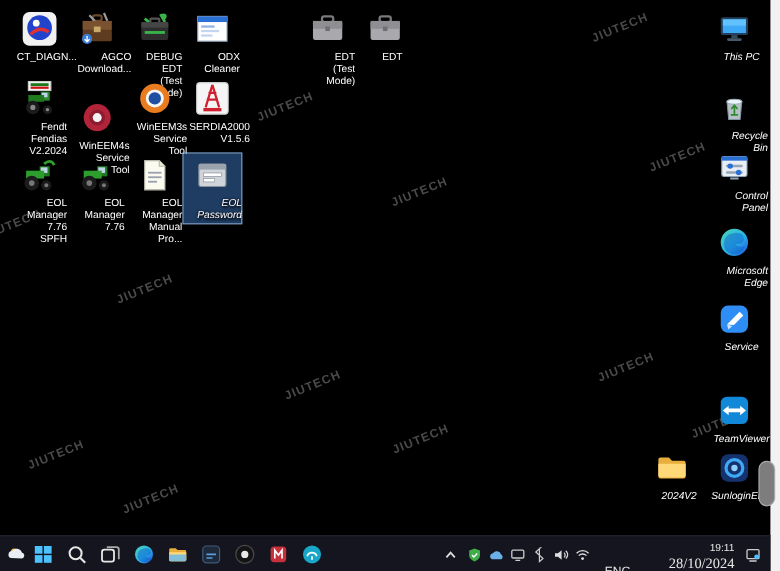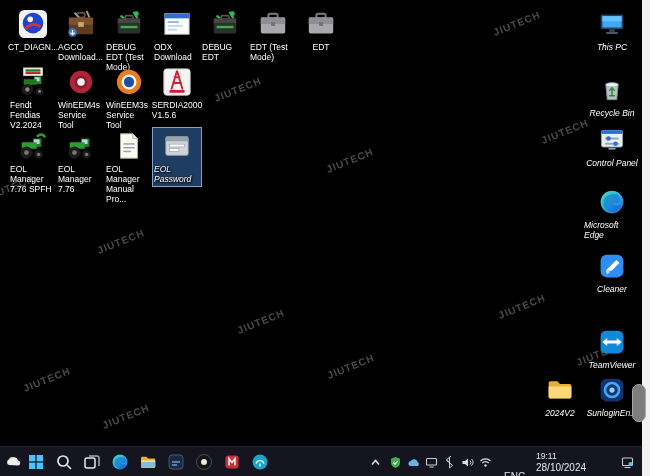--- a/index.html
+++ b/index.html
@@ -6,38 +6,38 @@
   html,body { background:#c8c8c8; }
   body { font-family:"Liberation Sans", sans-serif; }
   .screen { position:relative; width:650px; height:476px; background:#000; overflow:hidden; }
 
   .wm { position:absolute; color:#4a4a4a; font-size:10px; font-weight:bold; letter-spacing:1px;
         transform:rotate(-22deg); white-space:nowrap; pointer-events:none; z-index:1; }
 
   .cell { position:absolute; width:48px; display:flex; flex-direction:column; align-items:center;
           padding:2px 1px; z-index:2; cursor:default; }
   .cell.r { width:58px;font-style:italic; }
-  .cell .lbl { font-size:8.5px; color:#fff; text-align:left; line-height:1.18;
-               text-shadow:1px 1px 2px #000, 0 0 2px #000; max-width:56px; word-wrap:break-word; }
+  .cell .lbl { font-size:8.5px; color:#fff; text-align:right; line-height:1.18;
+               text-shadow:1px 1px 2px #000, 0 0 2px #000; max-width:56px; word-wrap:break-word;margin-left:12px; }
   .cell.selected { background:rgba(62,120,195,.5); outline:1px solid rgba(150,190,240,.85);font-style:italic; }
   .ico { width:32px; height:32px; display:flex; align-items:center; justify-content:center; margin-bottom:2px; }
   .ico svg { width:30px; height:30px; }
   .cell.r .ico svg { width:28px; height:28px; }
 
   .taskbar { position:absolute; left:0; bottom:0; width:642px; height:30px; background:#15151f;
              z-index:5; border-top:1px solid #23232f; }
   .tb { position:absolute; top:3px; width:24px; height:24px; display:flex; align-items:center;
         justify-content:center; border-radius:4px; }
   .tb svg { width:18px; height:18px; }
   .tray-ic { position:absolute; top:8px; width:15px; height:15px; display:flex; align-items:center; justify-content:center; }
   .tray-ic svg { width:13px; height:13px; }
   .lang { position:absolute; top:24px; font-size:10px; color:#e8e8e8; }
-  .clock { position:absolute; top:4px; width:76px; color:#e8e8e8; line-height:1.25; }
+  .clock { position:absolute; top:4px; width:76px; text-align:right; color:#e8e8e8; line-height:1.25; }
   .clock .t { font-size:8.5px; }
-  .clock .d { font-size:10px; }
+  .clock .d { font-size:12px;font-family:Liberation Serif, serif; }
 
   .right-strip { position:absolute; right:0; top:0; width:8px; height:476px; background:#f2f2f2; z-index:4; }
   .scroll-pill { position:absolute; left:632px; top:384px; width:14px; height:38px; background:#7d7d7d;
                  border:1px solid #a8a8a8; border-radius:7px; z-index:6; }
 </style>
 </head>
 <body>
 
 <div class="screen">
 
@@ -98,36 +98,23 @@
   <div class="cell" style="left:153px;top:6px">
     <span class="ico">
       <svg viewBox="0 0 32 32">
           <rect x="3" y="5" width="26" height="22" fill="#fff" stroke="#9aaabb"></rect>
           <rect x="3" y="5" width="26" height="5" fill="#2a6fd4"></rect>
           <rect x="6" y="13" width="12" height="2" fill="#8fb3e8"></rect>
           <rect x="6" y="17" width="16" height="2" fill="#c3d5f0"></rect>
           <rect x="6" y="21" width="10" height="2" fill="#c3d5f0"></rect>
         </svg>
     </span>
-    <span class="lbl">ODX Download</span>
-  </div>
-
-  <div class="cell" style="left:201px;top:6px">
-    <span class="ico">
-      <svg viewBox="0 0 32 32">
-          <path d="M7 7 l5 4 M21 3 l4 7" stroke="#39b54a" stroke-width="2.5"></path>
-          <circle cx="24" cy="5" r="2.5" fill="#39b54a"></circle>
-          <rect x="12" y="7" width="8" height="4" rx="1" fill="none" stroke="#555" stroke-width="2"></rect>
-          <rect x="4" y="10" width="24" height="16" rx="2" fill="#2e2e2e"></rect>
-          <rect x="4" y="10" width="24" height="5" fill="#454545"></rect>
-          <rect x="7" y="18" width="18" height="2.5" fill="#39b54a"></rect>
-        </svg>
-    </span>
-    <span class="lbl">DEBUG EDT</span>
-  </div>
+    <span class="lbl">ODX Cleaner</span>
+  </div>
+
 
   <div class="cell" style="left:249px;top:6px">
     <span class="ico">
       <svg viewBox="0 0 32 32">
           <rect x="11" y="5" width="10" height="5" rx="2" fill="none" stroke="#7a7a7e" stroke-width="2"></rect>
           <rect x="3" y="9" width="26" height="17" rx="2" fill="#a9a9ad"></rect>
           <rect x="3" y="9" width="26" height="7" fill="#8e8e93"></rect>
           <rect x="14" y="14" width="4" height="4" fill="#6e6e73"></rect>
         </svg>
     </span>
@@ -157,21 +144,21 @@
           <rect x="6" y="13" width="14" height="6" fill="#1f7a1f"></rect>
           <circle cx="10" cy="24" r="6" fill="#1b1b1b"></circle>
           <circle cx="10" cy="24" r="2.3" fill="#888"></circle>
           <circle cx="23" cy="26" r="4" fill="#1b1b1b"></circle>
           <circle cx="23" cy="26" r="1.5" fill="#888"></circle>
         </svg>
     </span>
     <span class="lbl">Fendt Fendias V2.2024</span>
   </div>
 
-  <div class="cell" style="left:57px;top:64px">
+  <div class="cell" style="left:57px;top:80px">
     <span class="ico">
       <svg viewBox="0 0 32 32">
           <circle cx="16" cy="16" r="12" fill="#b2243a"></circle>
           <circle cx="16" cy="16" r="7" fill="#8e1c2e"></circle>
           <circle cx="16" cy="16" r="4" fill="#f2f2f2"></circle>
         </svg>
     </span>
     <span class="lbl">WinEEM4s Service Tool</span>
   </div>
 
@@ -310,21 +297,21 @@
   </div>
 
   <div class="cell r" style="left:583px;top:248px">
     <span class="ico">
       <svg viewBox="0 0 32 32">
           <rect x="3" y="3" width="26" height="26" rx="7" fill="#2f8ef5"></rect>
           <path d="M9 21 L21 9 l3.5 3.5 -9 9 Z" fill="#fff"></path>
           <path d="M9 21 l5 1.5 -3.8 3.2 Z" fill="#cfe6ff"></path>
         </svg>
     </span>
-    <span class="lbl">Cleaner</span>
+    <span class="lbl">Service</span>
   </div>
 
   <div class="cell r" style="left:583px;top:324px">
     <span class="ico">
       <svg viewBox="0 0 32 32">
           <rect x="3" y="3" width="26" height="26" rx="6" fill="#1288d9"></rect>
           <path d="M5 16 l5.5-4.5 v2.7 h11 v-2.7 L27 16 l-5.5 4.5 v-2.7 h-11 v2.7 Z" fill="#fff"></path>
         </svg>
     </span>
     <span class="lbl">TeamViewer</span>

